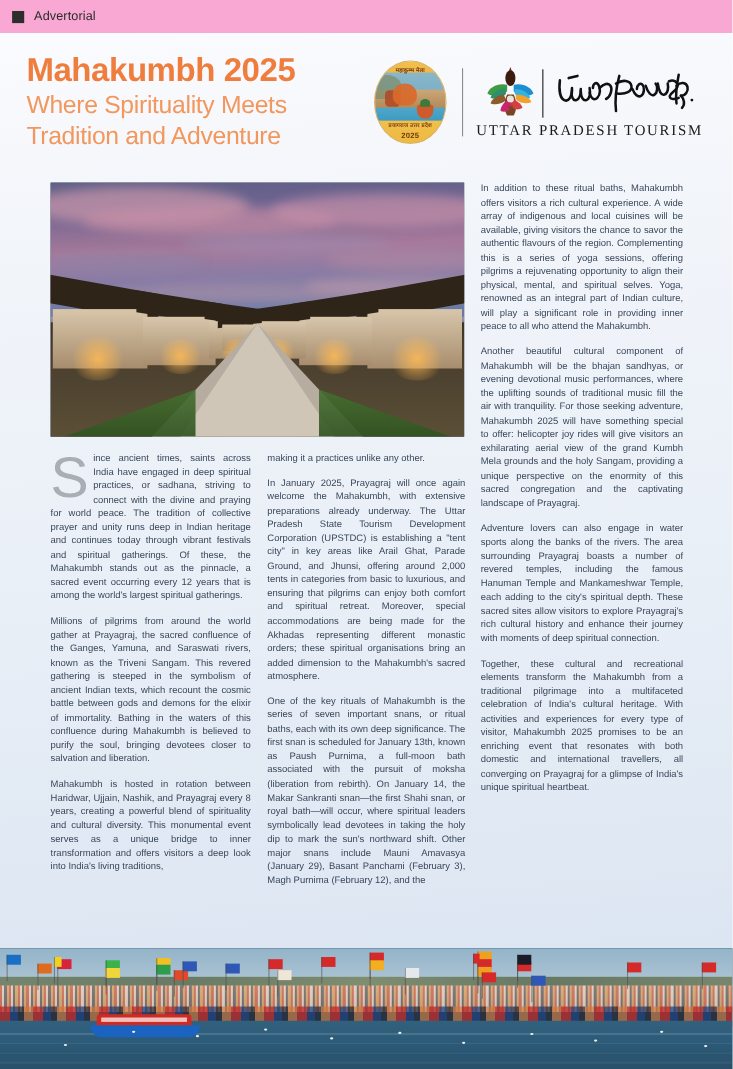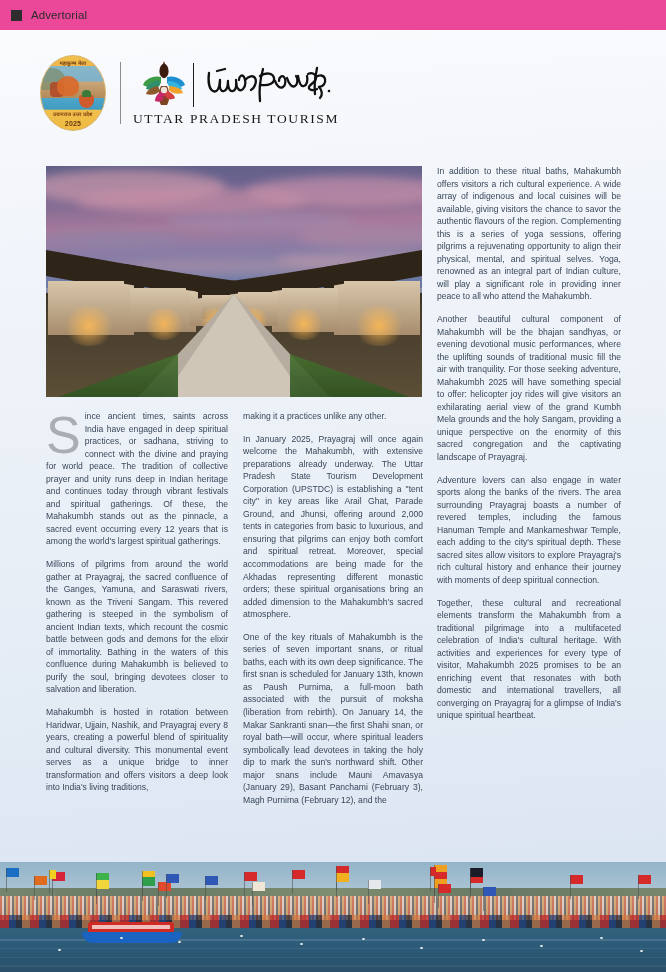--- a/index.html
+++ b/index.html
@@ -16,21 +16,21 @@
     position: relative;
     color: #3c4a5a;
   }
 
   
   .adv-bar {
     height: 30px;
     display: flex;
     align-items: center;
     padding-left: 11px;
-    background: #ec4899;
+    background: #f9a8d4;
   }
   .adv-square {
     width: 11px; height: 11px;
     background: #2d2d2d;
     display: inline-block;
     margin-right: 9px;
     flex: none;
   }
   .adv-label {
     font-size: 11.5px;
@@ -328,20 +328,25 @@
 </head>
 <body>
 
 <div class="adv-bar">
   <span class="adv-square"></span>
   <span class="adv-label">Advertorial</span>
 </div>
 
 <div class="header">
 
+  <div class="title-block">
+    <div class="main-title">Mahakumbh 2025</div>
+    <div class="sub-title">Where Spirituality Meets</div>
+    <div class="sub-title">Tradition and Adventure</div>
+  </div>
 
   <div class="logos">
 
     <div class="kumbh-emblem">
       <div class="ke-hill"></div>
       <div class="ke-fig2"></div>
       <div class="ke-fig"></div>
       <div class="ke-pot"></div>
       <div class="ke-text-top">महाकुम्भ मेला</div>
       <div class="ke-text-bot">प्रयागराज उत्तर प्रदेश</div>

